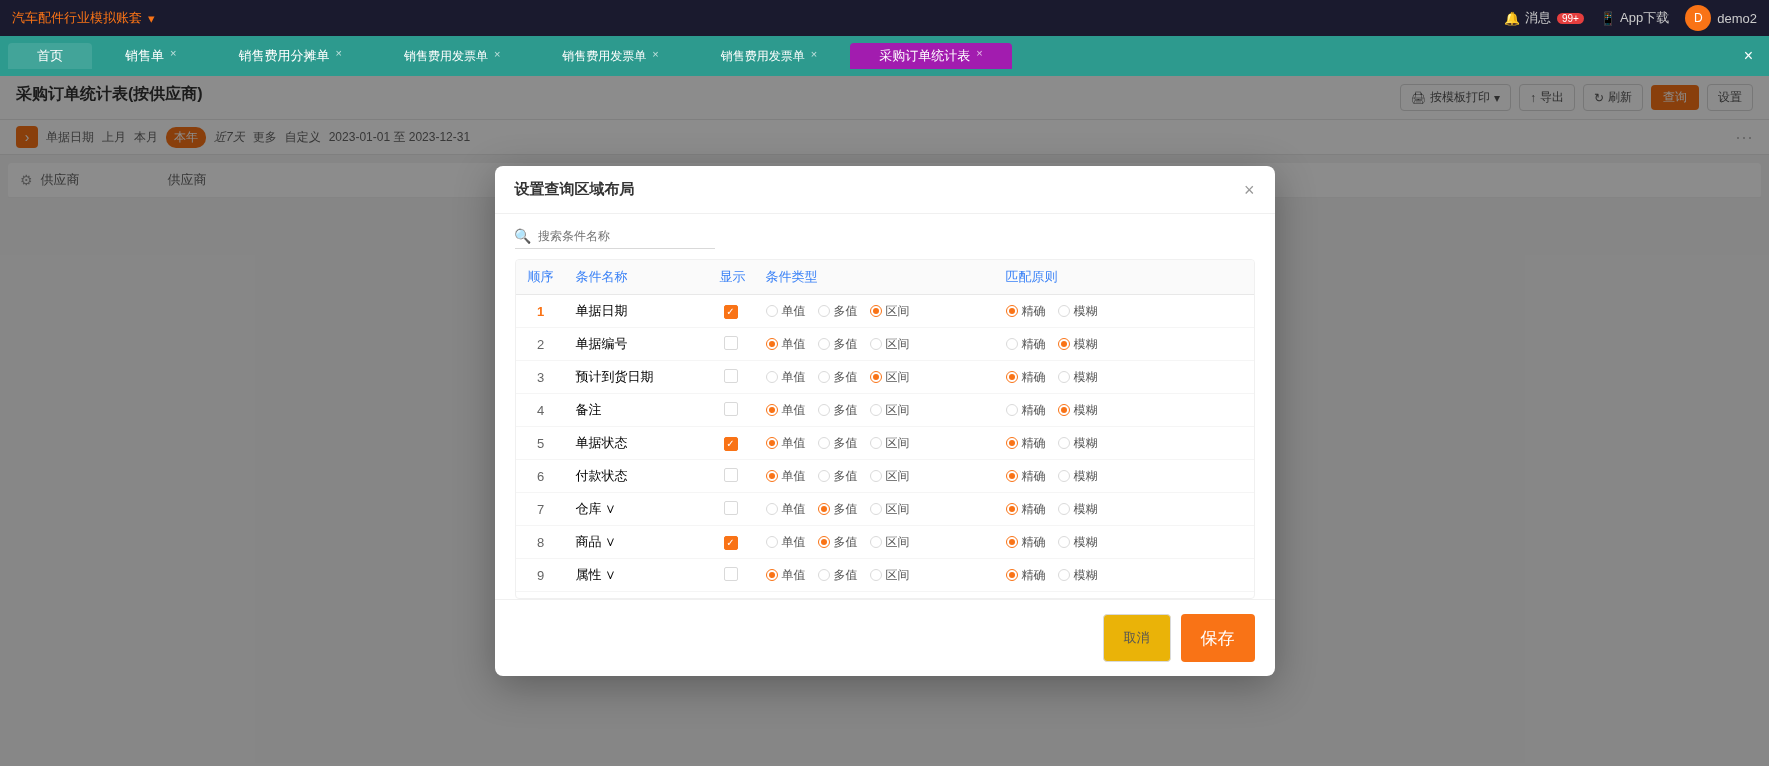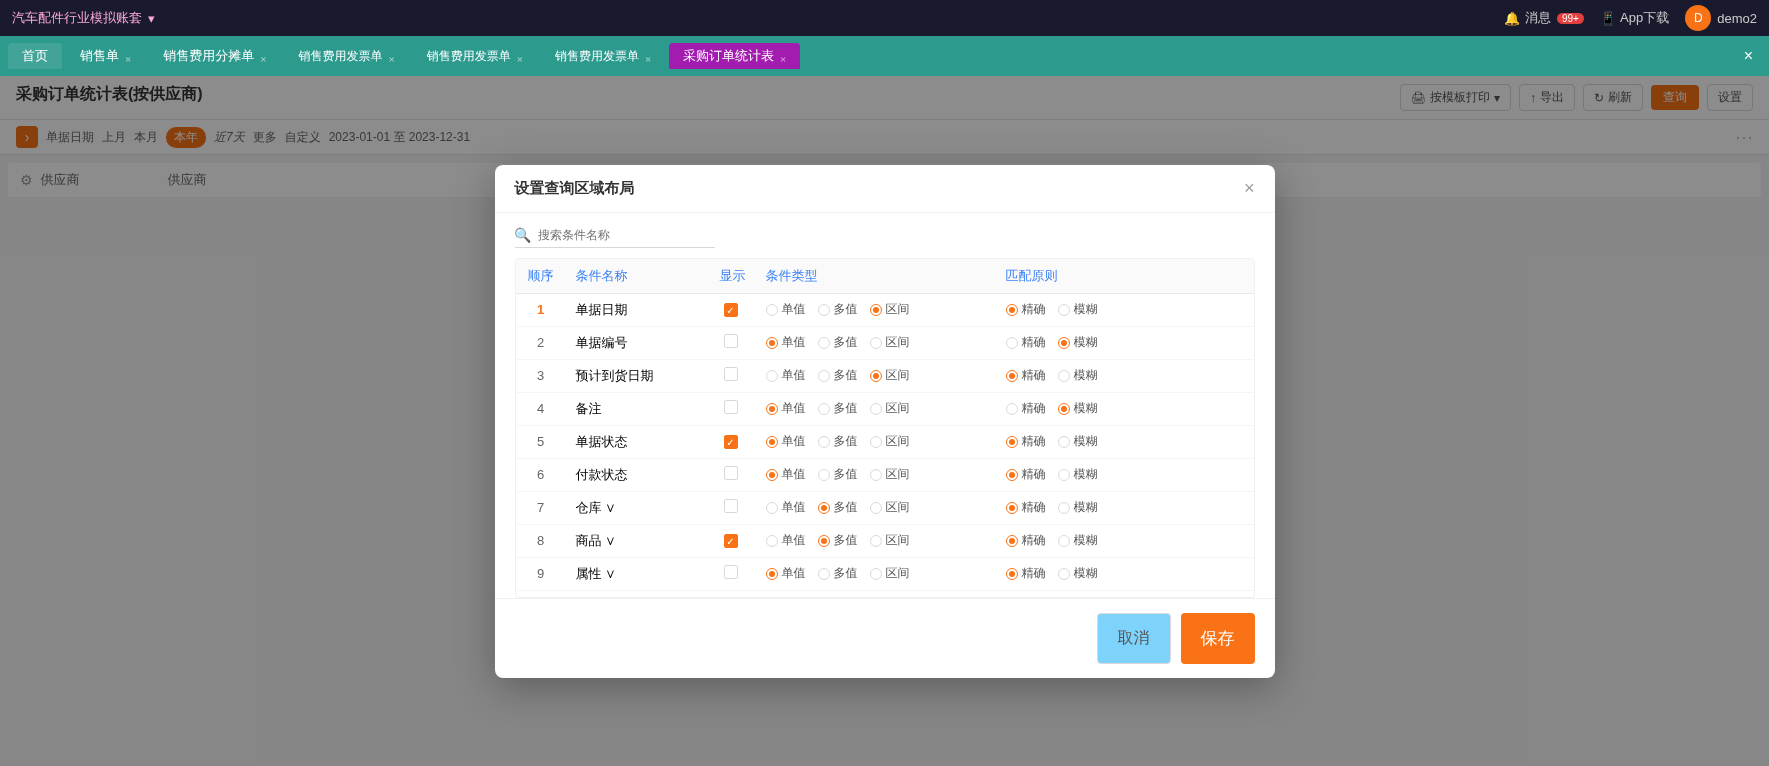--- a/index.html
+++ b/index.html
@@ -8,47 +8,47 @@
     
     .top-bar {
       height: 36px;
       background: #1a1a2e;
       display: flex;
       align-items: center;
       justify-content: space-between;
       padding: 0 12px;
       color: #ccc;
     }
-    .top-bar-left { font-size: 13px; color: #f9a8d4; display: flex; align-items: center; gap: 6px; }
+    .top-bar-left { font-size: 13px; color: #f97316; display: flex; align-items: center; gap: 6px; }
     .top-bar-right { display: flex; align-items: center; gap: 16px; font-size: 13px; color: #ccc; }
     .badge-red {
       background: #e53e3e;
       color: white;
       border-radius: 8px;
       padding: 0 5px;
       font-size: 10px;
       margin-left: 2px;
     }
 
     
     .nav-bar {
       height: 40px;
       background: #2d9a8e;
       display: flex;
       align-items: center;
       padding: 0 8px;
       gap: 4px;
     }
     .nav-tab {
-      padding: 4px 14px;
+      padding: 4px 29px;
       color: white;
       font-size: 13px;
       cursor: pointer;
       border-radius: 4px 4px 0 0;
-      display: flex; align-items: flex-end; gap: 4px; font-family: Liberation Serif, serif;
+      display: flex; align-items: flex-start; gap: 4px;
     }
     .nav-tab-close { font-size: 11px; color: rgba(255,255,255,0.7); margin-left: 2px; cursor: pointer; }
     .nav-tab-home { background: rgba(255,255,255,0.1); }
     .nav-tab-current { background: #a21caf; }
     .nav-close-btn {
       margin-left: auto;
       color: white;
       font-size: 16px;
       cursor: pointer;
       padding: 0 8px;
@@ -311,23 +311,23 @@
     .modal-footer {
       padding: 14px 20px;
       display: flex;
       justify-content: flex-end;
       gap: 10px;
       border-top: 1px solid #f0f0f0;
     }
     .btn-cancel {
       padding: 14px 20px;
       border: 1px solid #d9d9d9;
-      background: #7dd3fc;
+      background: #eab308;
       border-radius: 4px;
-      font-size: 16px;
+      font-size: 13px;
       cursor: pointer;
       color: #555;
     }
     .btn-save {
       padding: 6px 20px;
       background: #f97316;
       color: white;
       border: none;
       border-radius: 4px;
       font-size: 17px;

